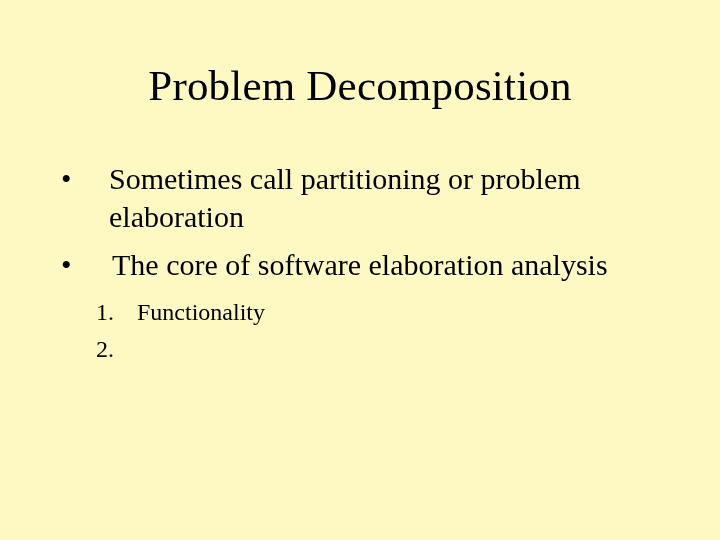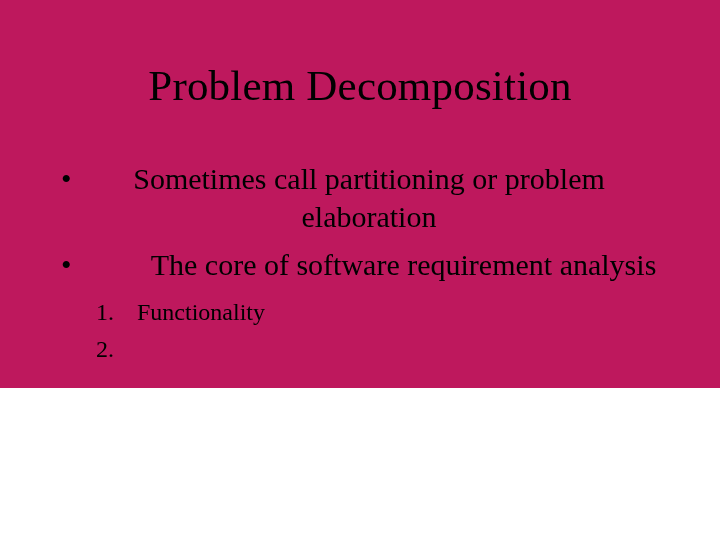--- a/index.html
+++ b/index.html
@@ -10,22 +10,22 @@
     width: 720px;
     height: 540px;
     background: #ffffff;
     font-family: "Liberation Serif", "DejaVu Serif", serif;
     color: #000000;
     overflow: hidden;
   }
   .slide {
     position: relative;
     width: 720px;
-    height: 388px;
-    background: #be185d;
+    height: 540px;
+    background: #fef9c3;
   }
   
   .slide-title {
     position: absolute;
     left: 60px;
     top: 62px;
     width: 600px;
     text-align: center;
     font-size: 43px;
     line-height: 48px;
@@ -54,21 +54,20 @@
     left: 6px;
     top: 0;
     width: 20px;
     font-size: 30px;
     line-height: 38px;
     text-align: left;
   }
   .bullet-row .bullet-text {
     display: block;
     max-width: 520px;
-    text-align: center;
   }
   .bullet-row.second {
     margin-top: 8px;
     padding-left: 57px;
   }
   .bullet-row.second .bullet-text {
     max-width: 600px;
     white-space: nowrap;
   }
   
@@ -105,21 +104,21 @@
 
   <div class="body-block">
 
     <div class="bullet-row first">
       <span class="bullet-mark">•</span>
       <span class="bullet-text">Sometimes call partitioning or problem elaboration</span>
     </div>
 
     <div class="bullet-row second">
       <span class="bullet-mark">•</span>
-      <span class="bullet-text">The core of software requirement analysis</span>
+      <span class="bullet-text">The core of software elaboration analysis</span>
     </div>
 
     <ol class="sub-list">
       <li class="sub-item">
         <span class="num-mark">1.</span>
         <span class="sub-text">Functionality</span>
       </li>
       <li class="sub-item">
         <span class="num-mark">2.</span>
       </li>

